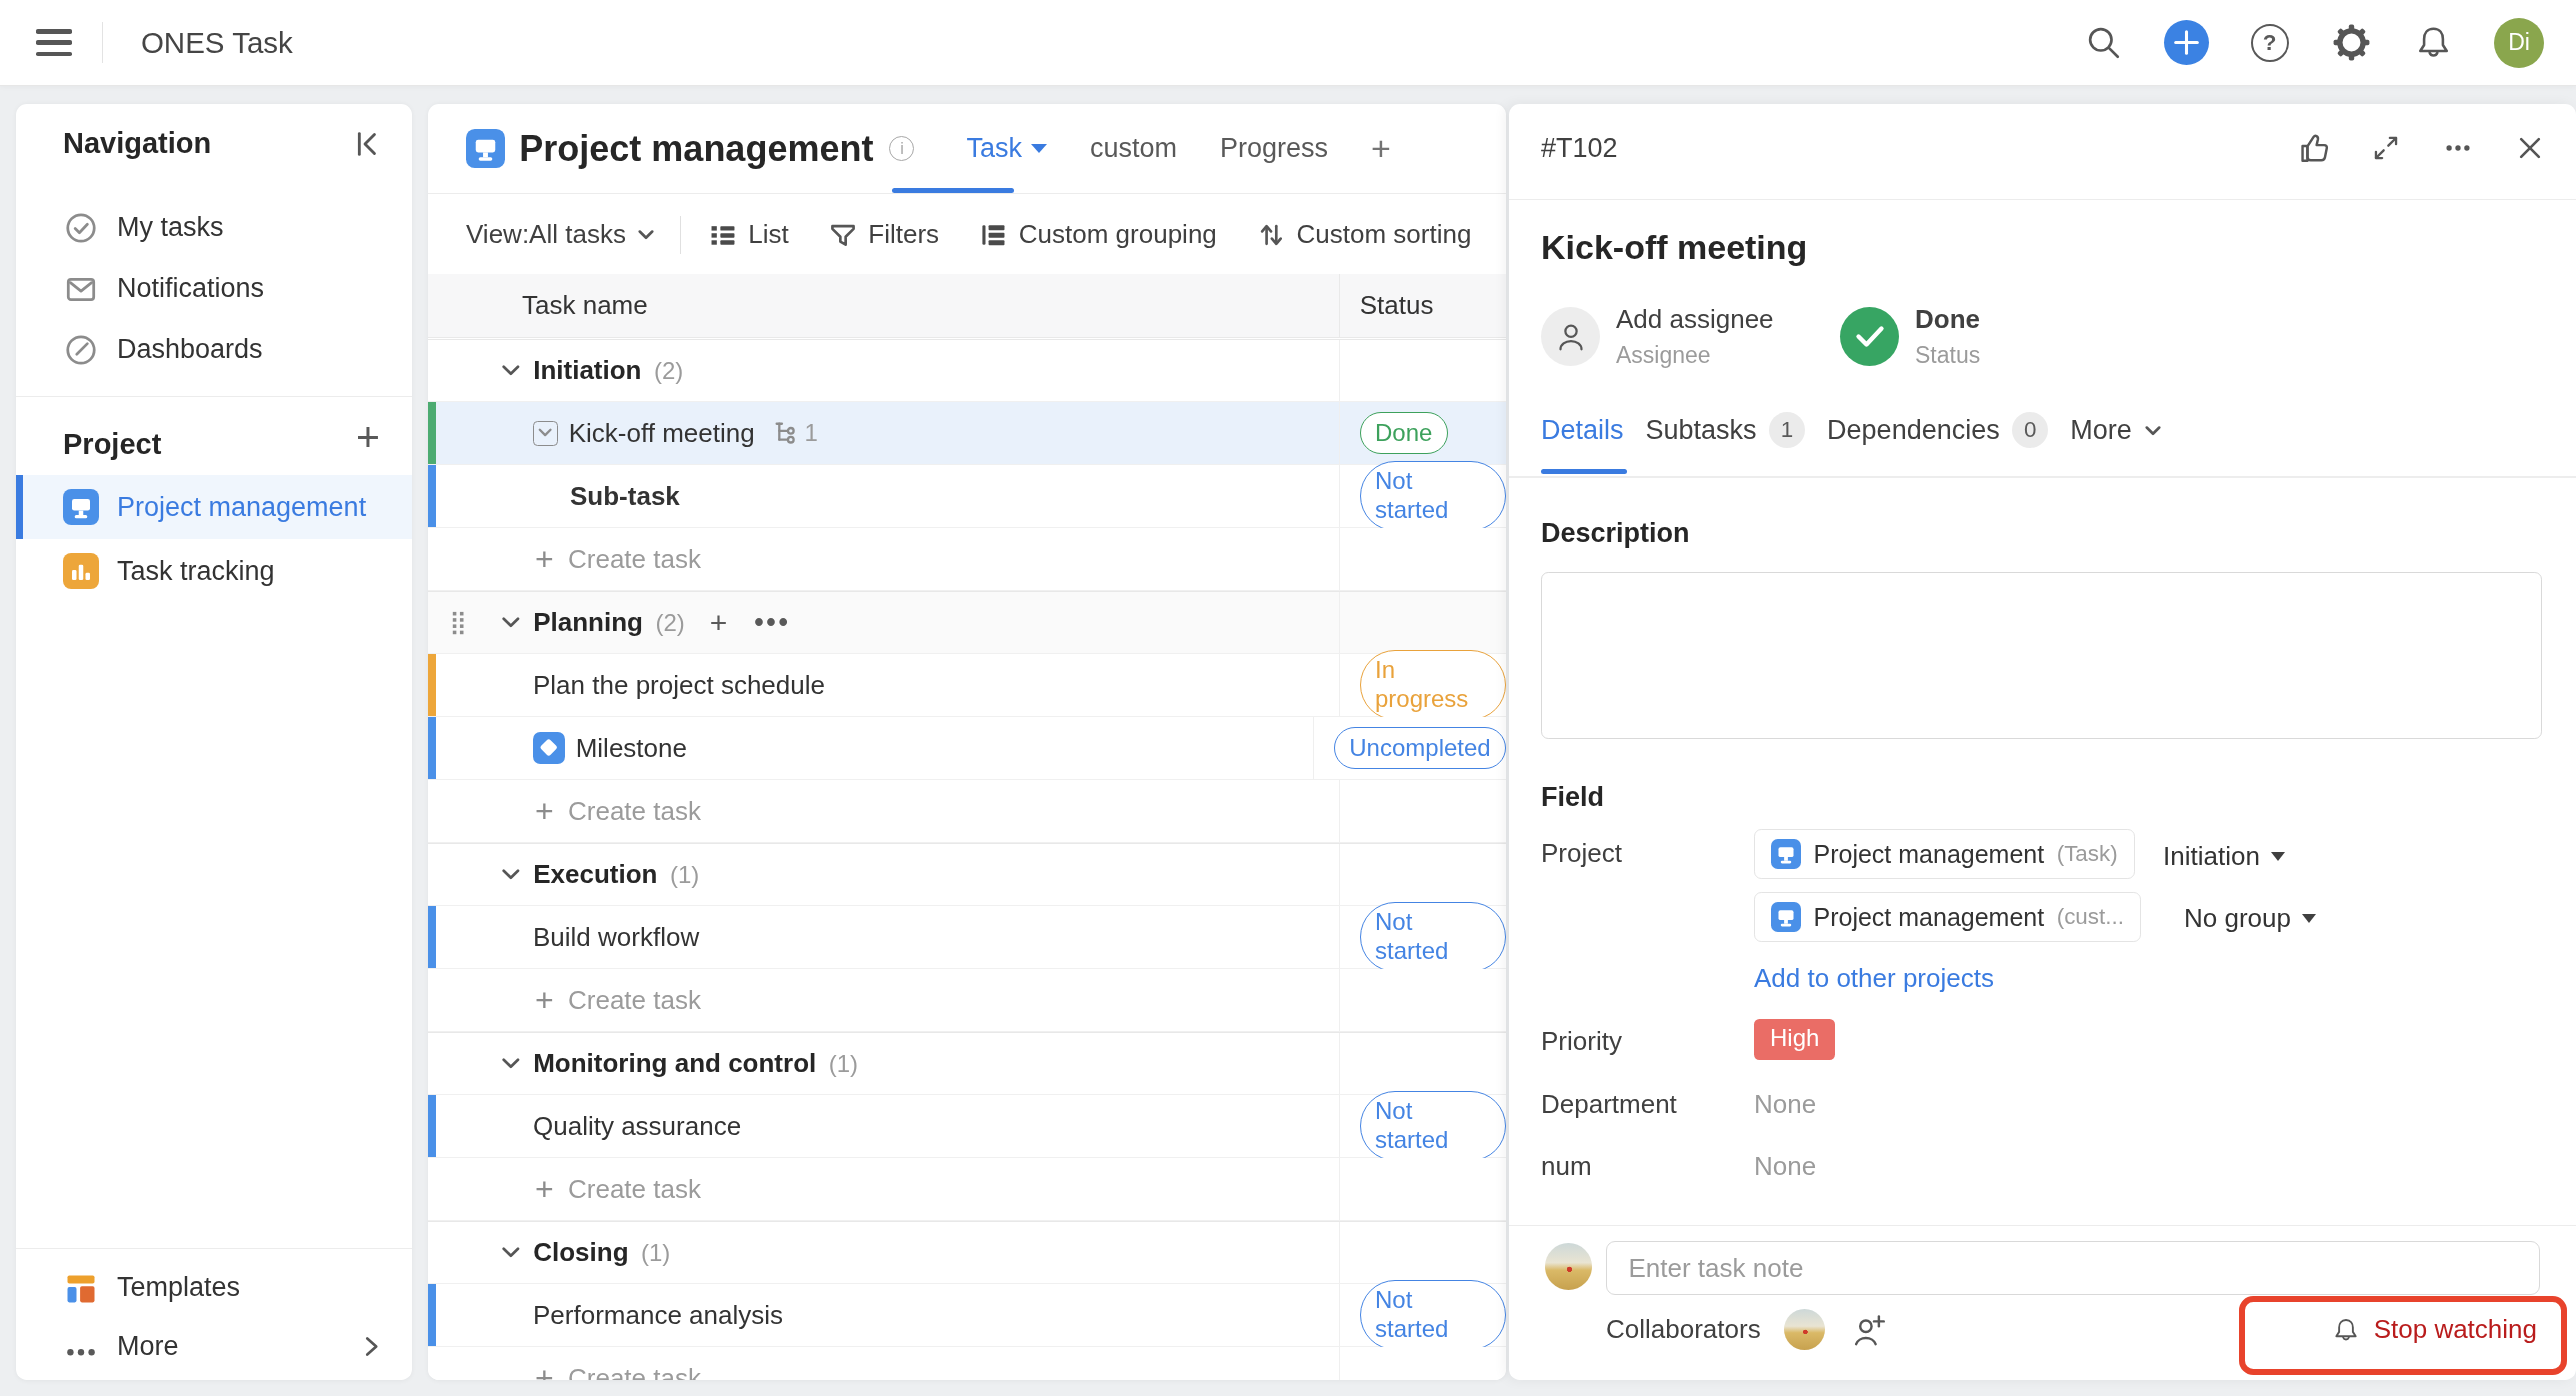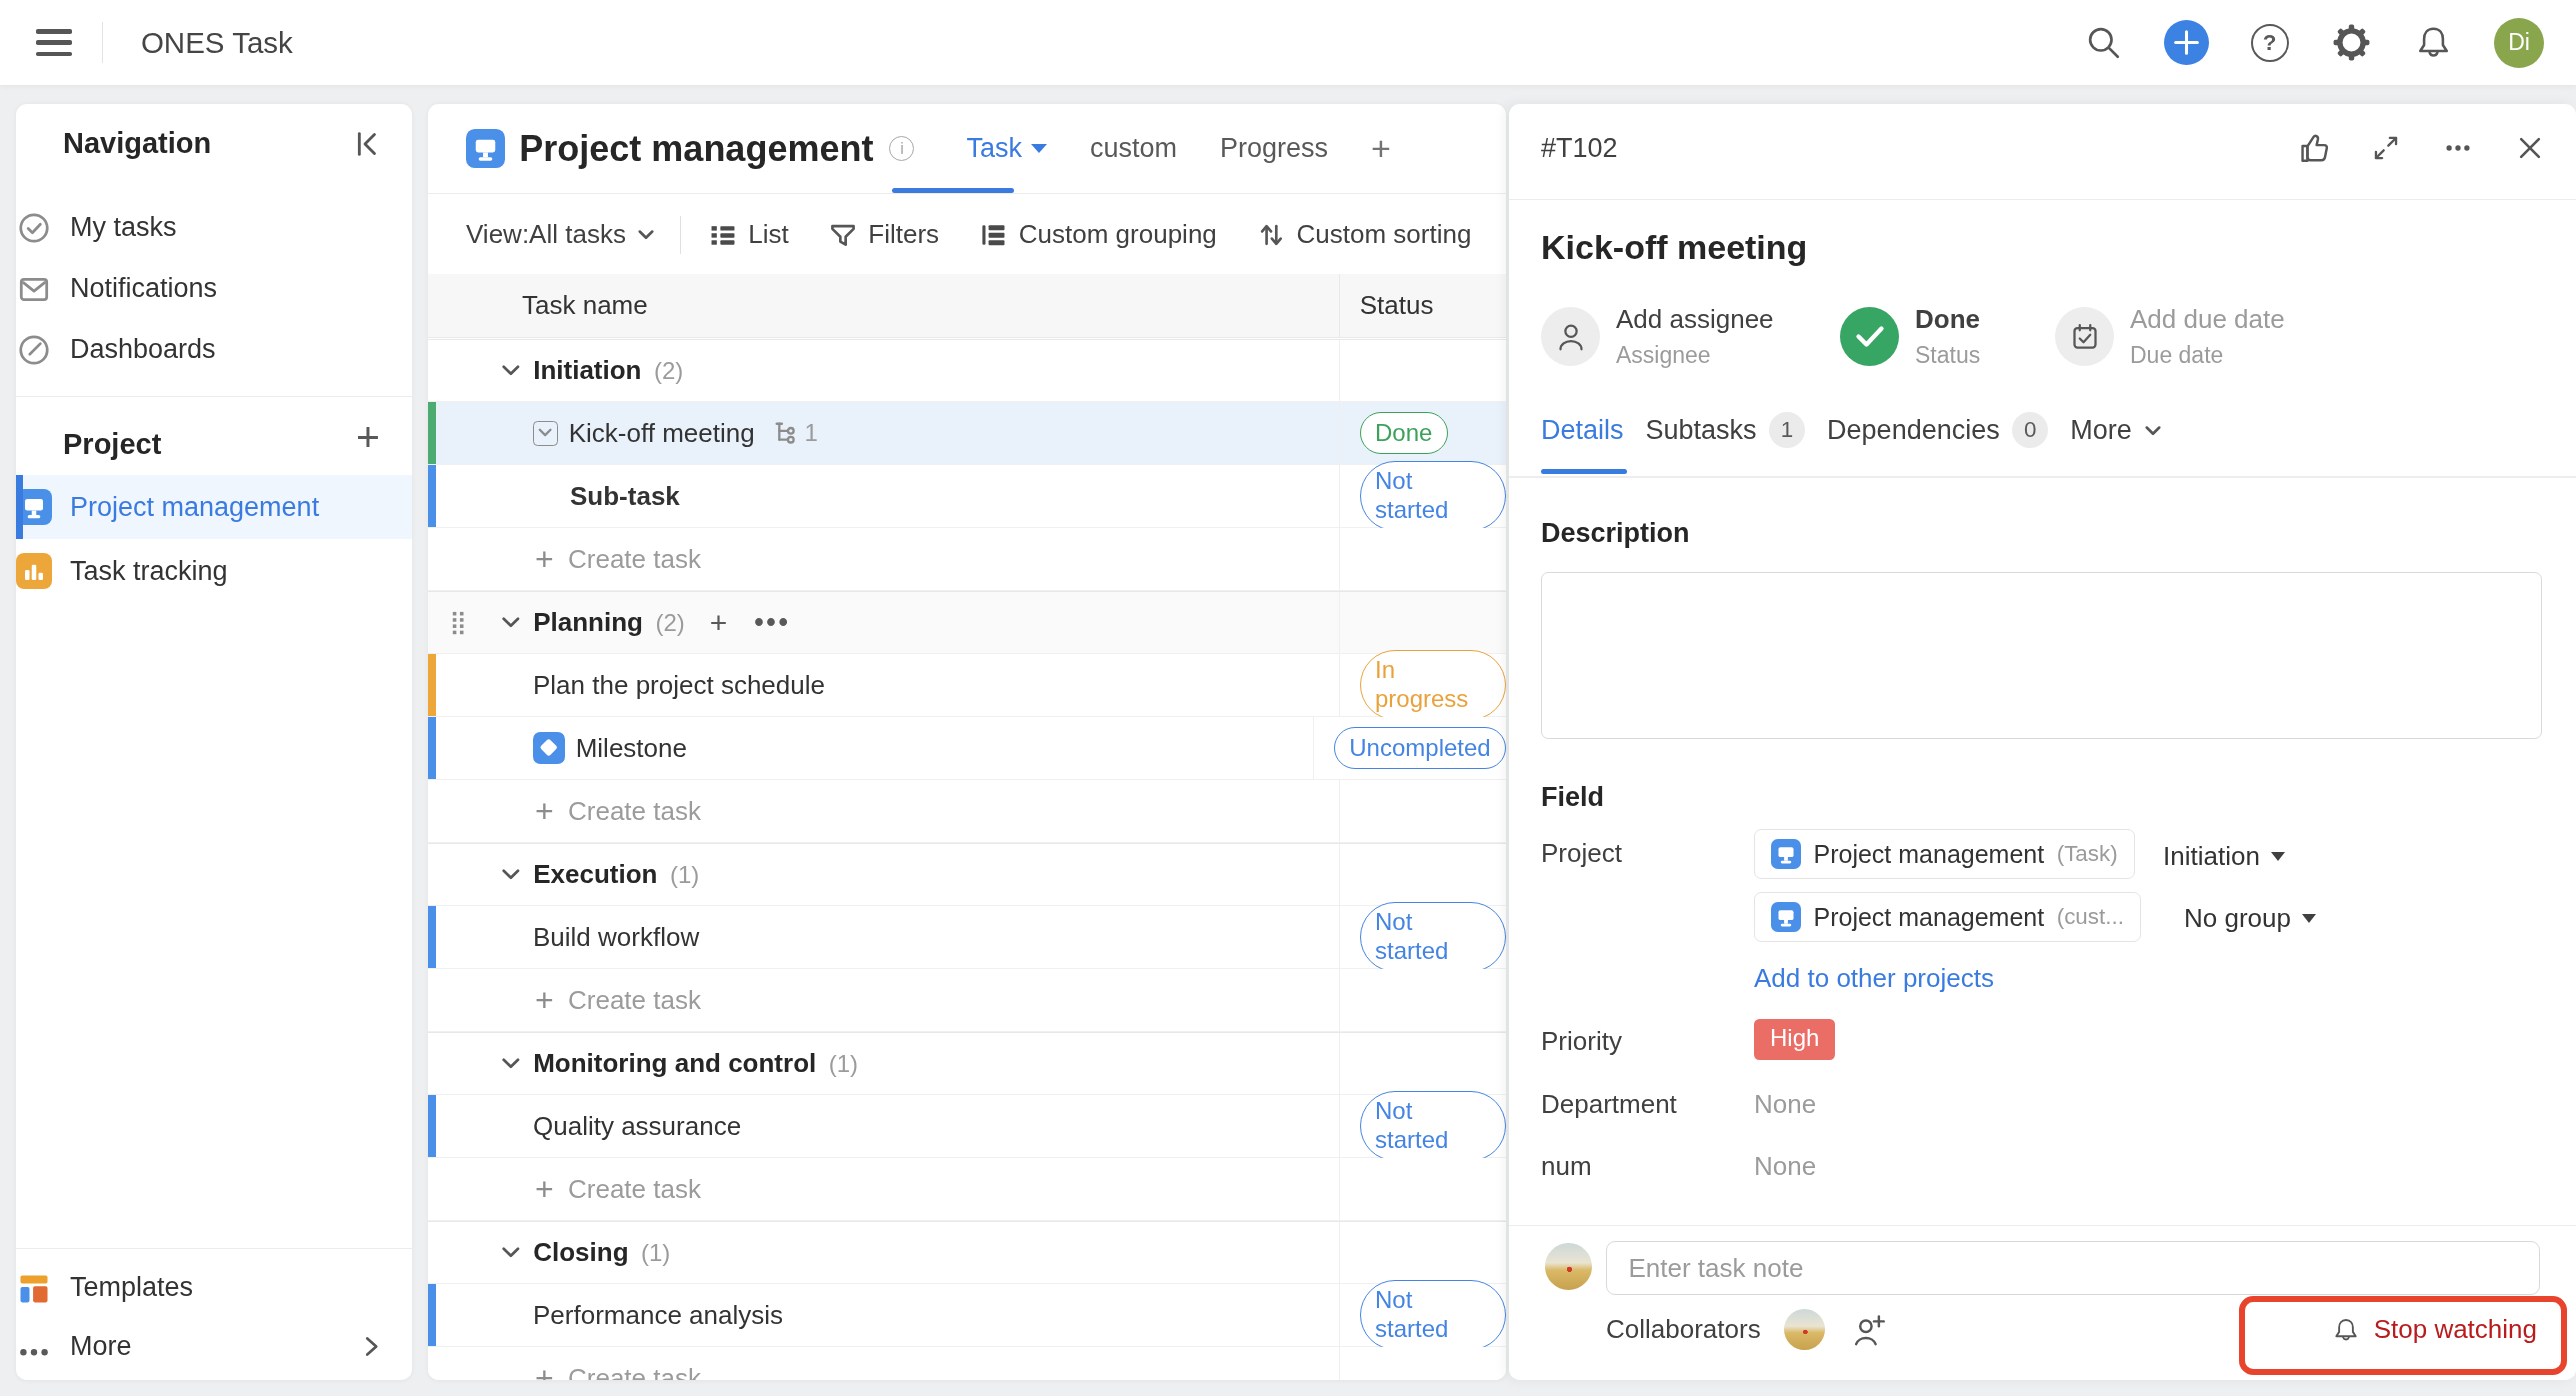--- a/index.html
+++ b/index.html
@@ -23,21 +23,21 @@
   .avatar-top { width:50px; height:50px; border-radius:50%; background:#8aa64d; color:#fff; font-size:23px;
                 display:flex; align-items:center; justify-content:center; cursor:pointer; }
 
   
   .card { position:absolute; background:#fff; border-radius:10.7px; box-shadow:0 0.9px 5.4px rgba(0,0,0,.05); }
 
   
   .sidebar { left:16px; top:104px; width:396px; height:1276px; }
   .sb-header { position:absolute; left:47px; top:23px; font-size:29px; font-weight:700; color:#262626; }
   .sb-collapse { position:absolute; right:30px; top:23px; cursor:pointer; }
-  .sb-item { position:absolute; left:0; width:396px; height:61px; display:flex; align-items:center; gap:18px;
+  .sb-item { position:absolute; left:0; width:396px; height:61px; display:flex; align-items:center; padding-left:47px; gap:18px;
              font-size:27px; color:#333; cursor:pointer; }
   .sb-item.sel { background:#f0f6fd; color:#3a7be0; }
   .sb-item.sel::before { content:""; position:absolute; left:0; top:0; bottom:0; width:7.2px; background:#3a7be0; }
   .sb-div { position:absolute; left:0; width:396px; height:0.9px; background:#ececec; }
   .sb-plus { position:absolute; right:32px; top:315px; font-size:41px; font-weight:300; color:#595959; line-height:36px; cursor:pointer; }
   .appicon { width:36px; height:36px; flex:0 0 auto; }
   .chev-right { margin-left:auto; margin-right:30px; }
 
   
   .main { left:428px; top:104px; width:1078px; height:1276px; overflow:hidden; }
@@ -598,34 +598,20 @@
     <span class="circ green">
       <svg width="30" height="23" viewBox="0 0 34 26">
           <polyline points="4,13 13,22 30,4" fill="none" stroke="#fff" stroke-width="5" stroke-linecap="round" stroke-linejoin="round"></polyline>
         </svg>
     </span>
     <span>
       <span class="t1 bold" style="display:block">Done</span>
       <span class="t2" style="display:block">Status</span>
     </span>
   </div>
-  <div class="p-abs chip" style="left:546px; top:200px">
-    <span class="circ">
-      <svg width="36" height="36" viewBox="0 0 48 48">
-          <rect class="ic" stroke="#333" stroke-width="3.2" x="10" y="12" width="28" height="26" rx="4"></rect>
-          <line class="ic" stroke="#333" stroke-width="3.2" x1="17" y1="8" x2="17" y2="15"></line>
-          <line class="ic" stroke="#333" stroke-width="3.2" x1="31" y1="8" x2="31" y2="15"></line>
-          <polyline class="ic" stroke="#333" stroke-width="3.2" points="17,26 22,31 31,21"></polyline>
-        </svg>
-    </span>
-    <span>
-      <span class="t1 gray" style="display:block">Add due date</span>
-      <span class="t2" style="display:block">Due date</span>
-    </span>
-  </div>
 
   <div class="p-abs p-tabs">
     <div class="p-tab active">
         <span>Details</span>
       </div>
     <div class="p-tab">
       <span>Subtasks</span>
       <span class="cnt-pill">1</span>
     </div>
     <div class="p-tab">

